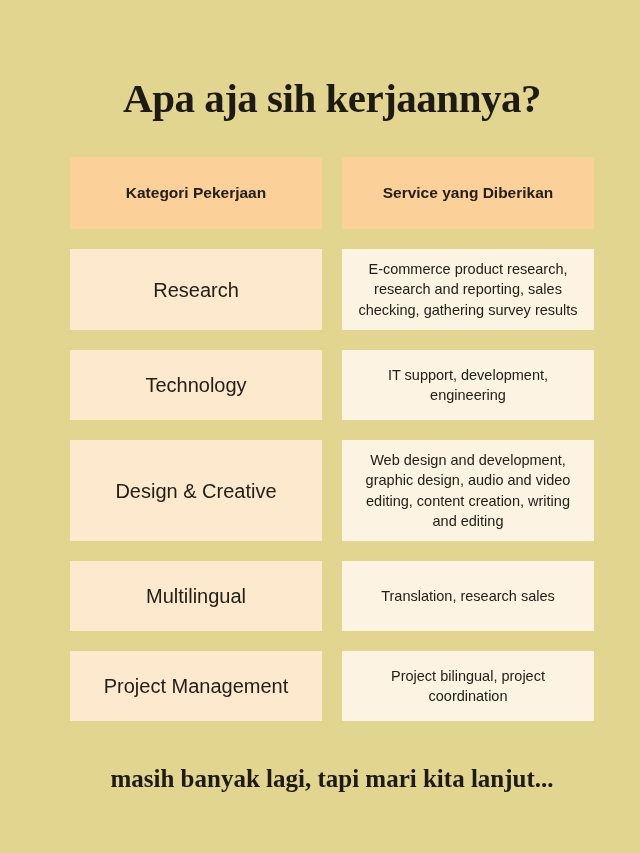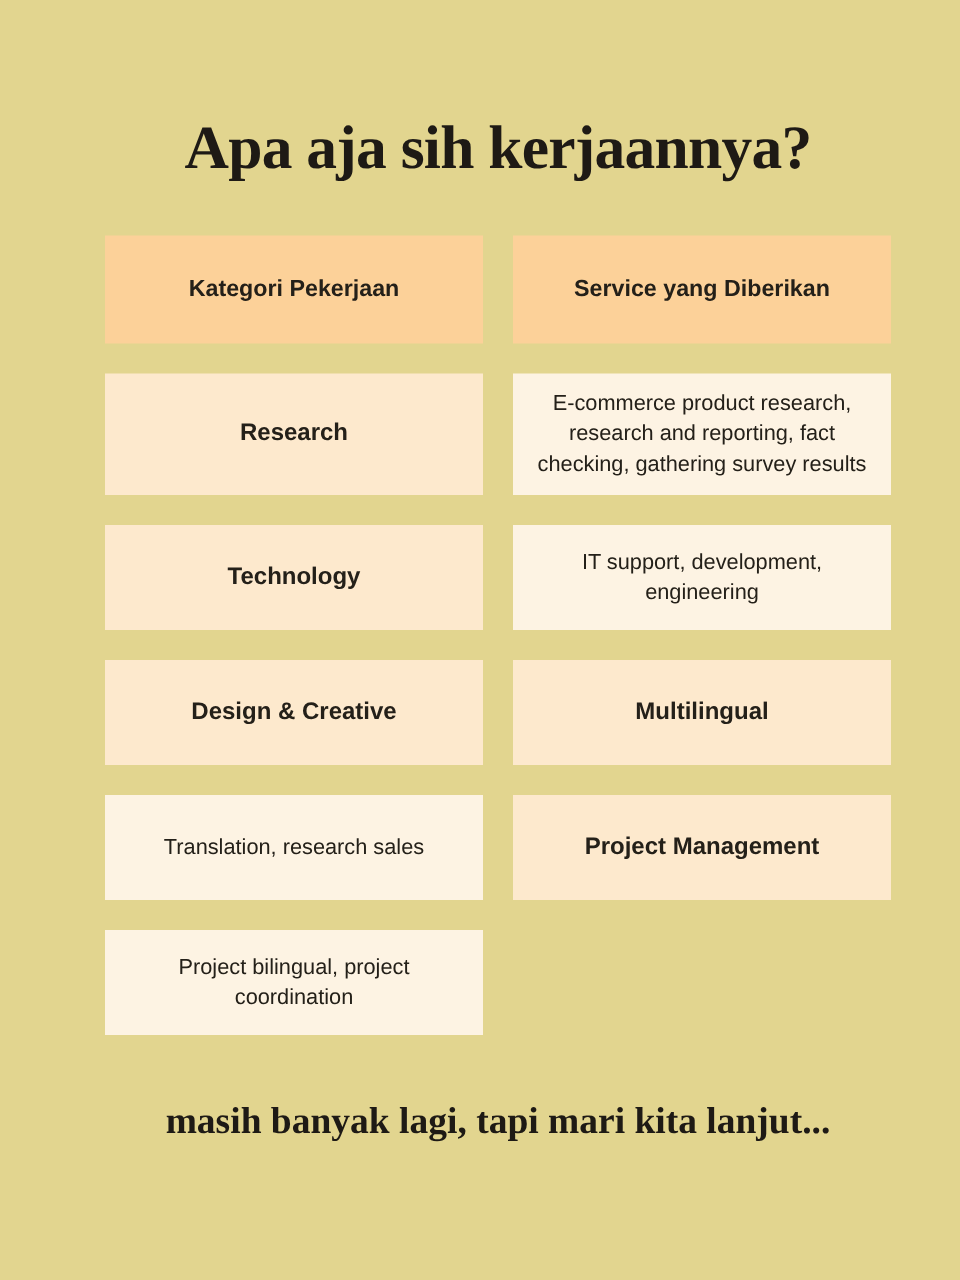--- a/index.html
+++ b/index.html
@@ -55,22 +55,21 @@
   }
   .cell.header {
     background: var(--header-cell);
     min-height: 72px;
     font-weight: 700;
     font-size: 15.5px;
   }
   .cell.cat {
     background: var(--category-cell);
     min-height: 70px;
-    font-size: 16px;
-    font-weight: bold;
+    font-size: 20px;
   }
   .cell.svc {
     background: var(--service-cell);
     min-height: 70px;
     font-size: 14.5px;
   }
   .footer {
     margin-top: 36px;
     font-family: Liberation Serif, serif;
     font-weight: 700;
@@ -85,26 +84,27 @@
 <div class="page">
 
   <h1 class="title">Apa aja sih kerjaannya?</h1>
 
   <div class="table">
 
     <div class="cell header">Kategori Pekerjaan</div>
     <div class="cell header">Service yang Diberikan</div>
 
     <div class="cell cat">Research</div>
-    <div class="cell svc">E-commerce product research, research and reporting, fact checking, gathering survey results</div>
+    <div class="cell svc">E-commerce product research, research and reporting, sales checking, gathering survey results</div>
 
     <div class="cell cat">Technology</div>
     <div class="cell svc">IT support, development, engineering</div>
 
     <div class="cell cat">Design &amp; Creative</div>
+    <div class="cell svc">Web design and development, graphic design, audio and video editing, content creation, writing and editing</div>
 
     <div class="cell cat">Multilingual</div>
     <div class="cell svc">Translation, research sales</div>
 
     <div class="cell cat">Project Management</div>
     <div class="cell svc">Project bilingual, project coordination</div>
 
   </div>
 
   <div class="footer">masih banyak lagi, tapi mari kita lanjut...</div>

